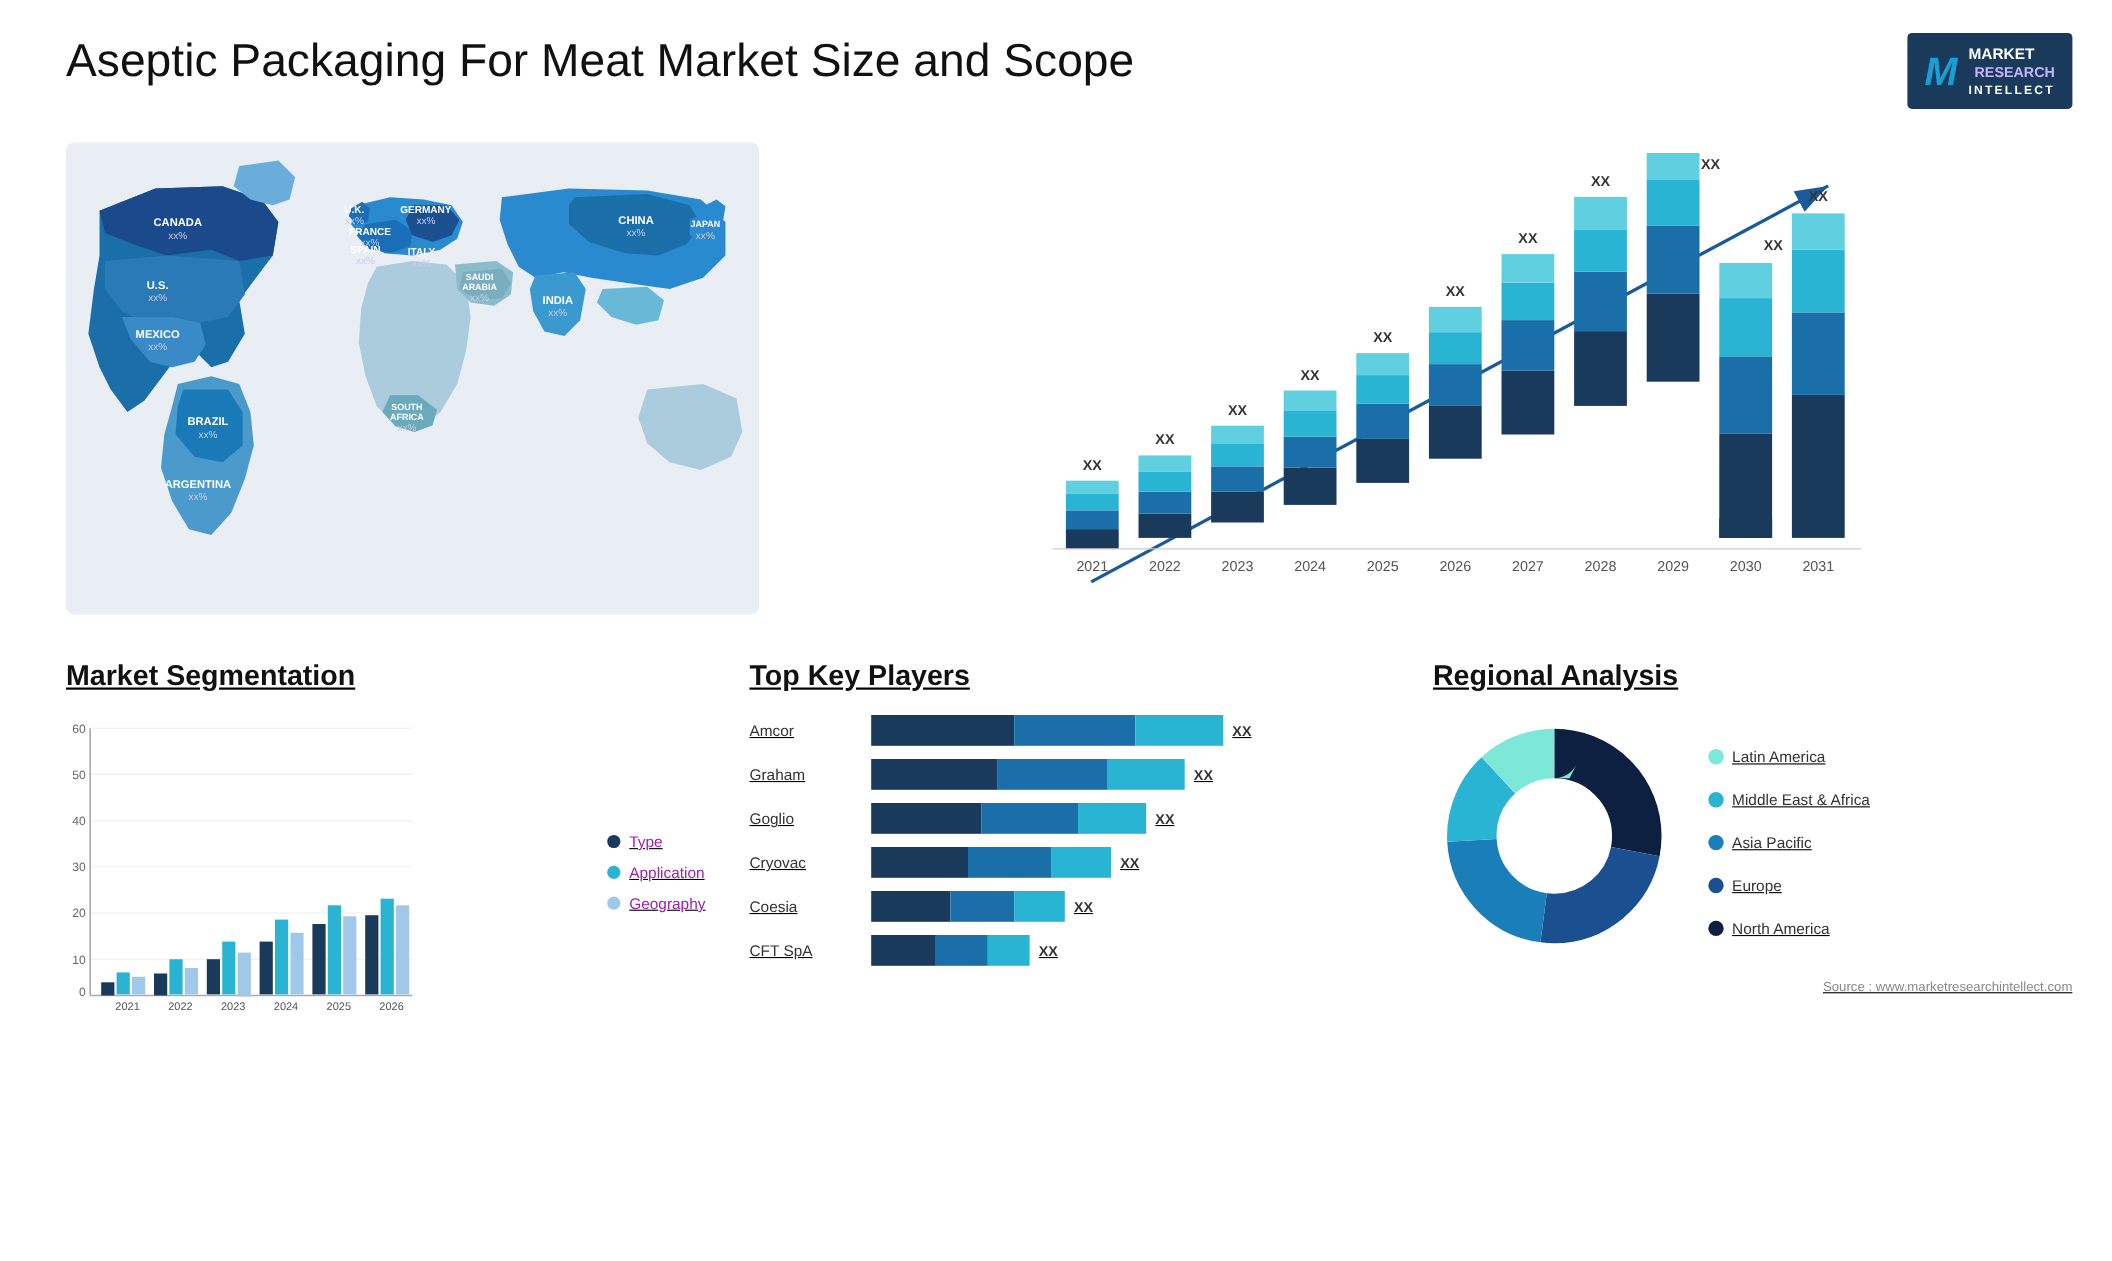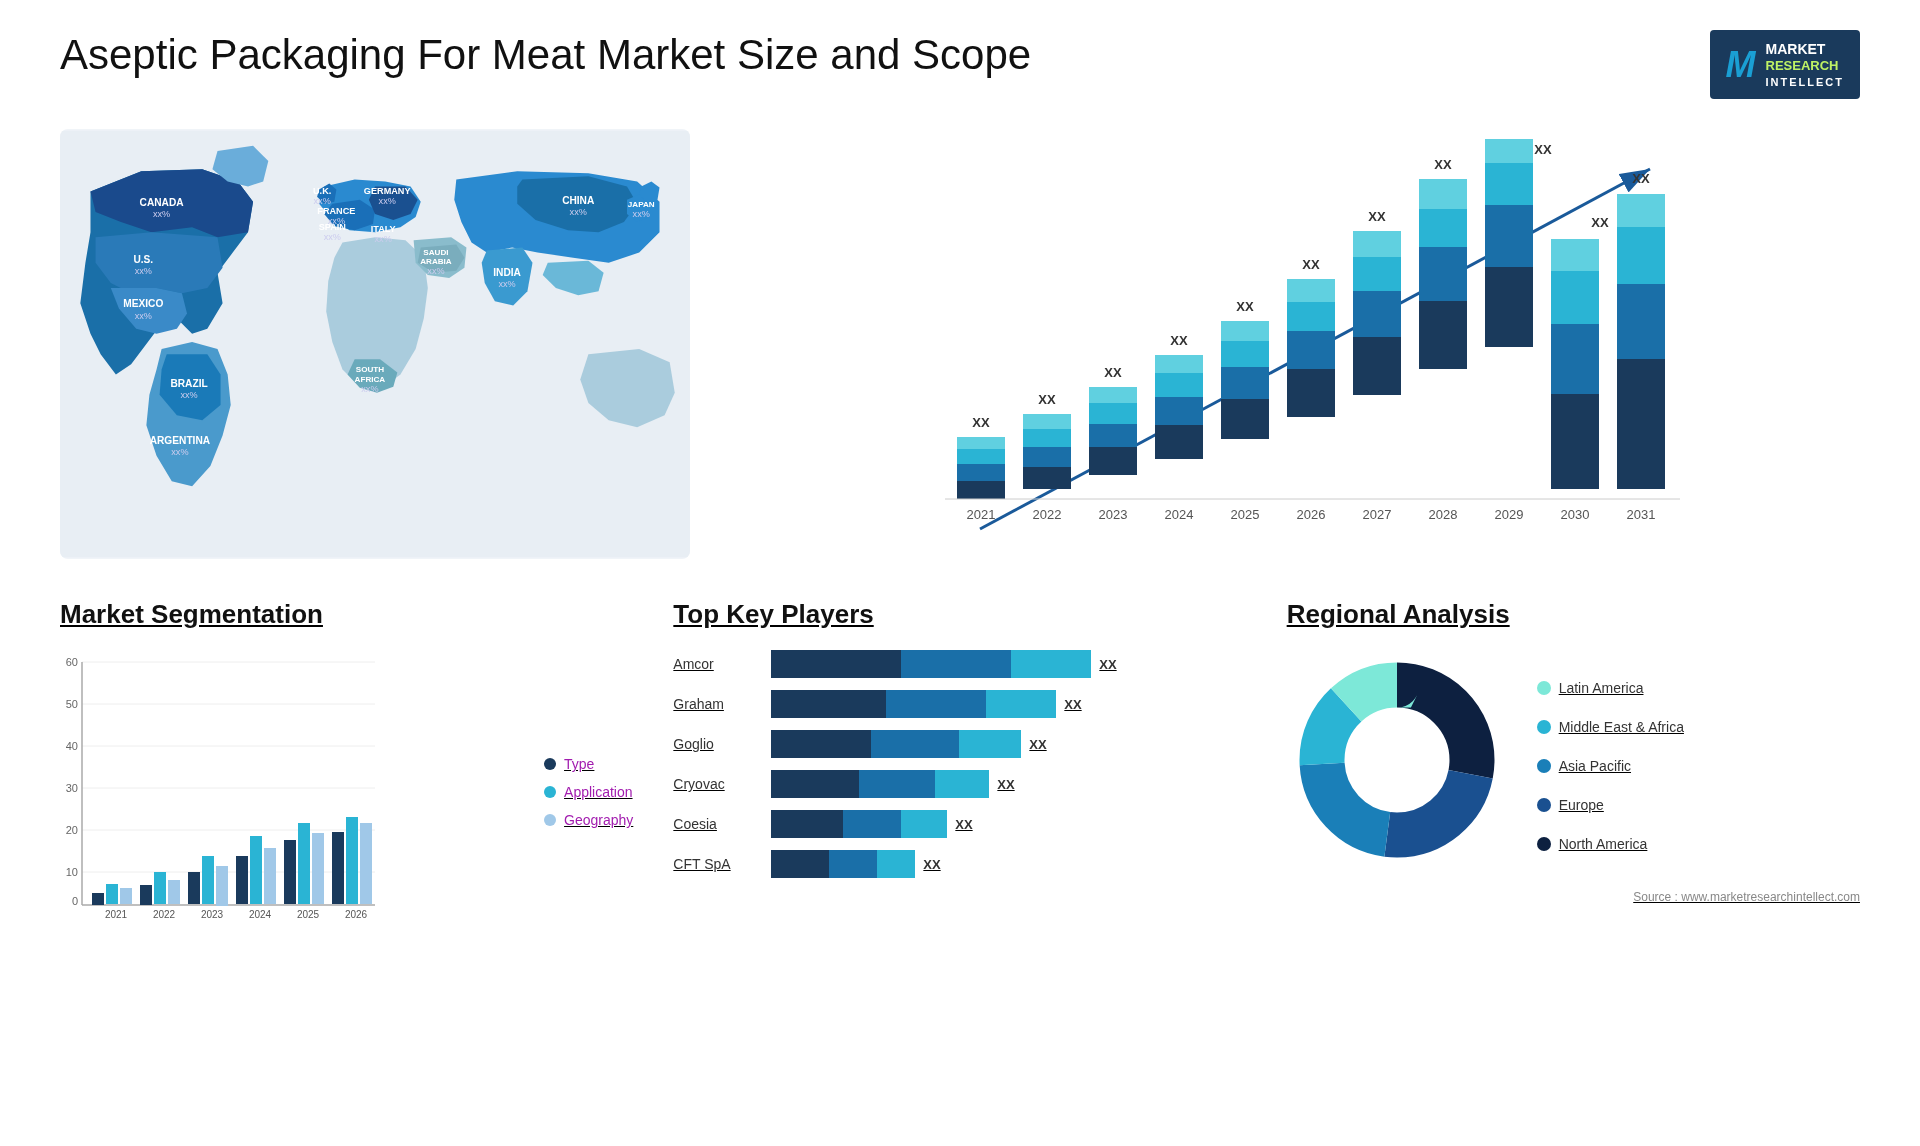--- a/index.html
+++ b/index.html
@@ -7,21 +7,21 @@
       font-family: 'Arial', sans-serif;
       background: #ffffff;
       width: 1920px;
       min-height: 1146px;
       overflow: hidden;
     }
 
     .page-container {
       width: 1920px;
       min-height: 1146px;
-      padding: 30px 60px 30px 60px;
+      padding: 30px 36px 30px 60px;
       background: #fff;
     }
 
     
     .header {
       display: flex;
       justify-content: space-between;
       align-items: flex-start;
       margin-bottom: 30px;
     }
@@ -52,21 +52,21 @@
       color: #1a9fd4;
       font-style: italic;
     }
     .logo-text {
       font-size: 13px;
       font-weight: 700;
       line-height: 1.3;
       text-align: left;
     }
     .logo-text .market { font-size: 14px; }
-    .logo-text .research { color: #bef264; }
+    .logo-text .research { color: #c4b5fd; text-align: right; }
     .logo-text .intellect { letter-spacing: 2px; font-size: 11px; }
 
     
     .main-grid {
       display: grid;
       grid-template-columns: 630px 1fr;
       grid-template-rows: auto auto;
       gap: 30px 40px;
     }
 
@@ -144,21 +144,21 @@
     
     .players-section {}
     .players-list {
       display: flex;
       flex-direction: column;
       gap: 12px;
     }
     .player-row {
       display: flex;
       align-items: center;
-      gap: 8px;
+      gap: 21px;
     }
     .player-name {
       width: 90px;
       font-size: 14px;
       color: #333;
       flex-shrink: 0;
     }
     .player-bar-wrap {
       flex: 1;
       height: 28px;

